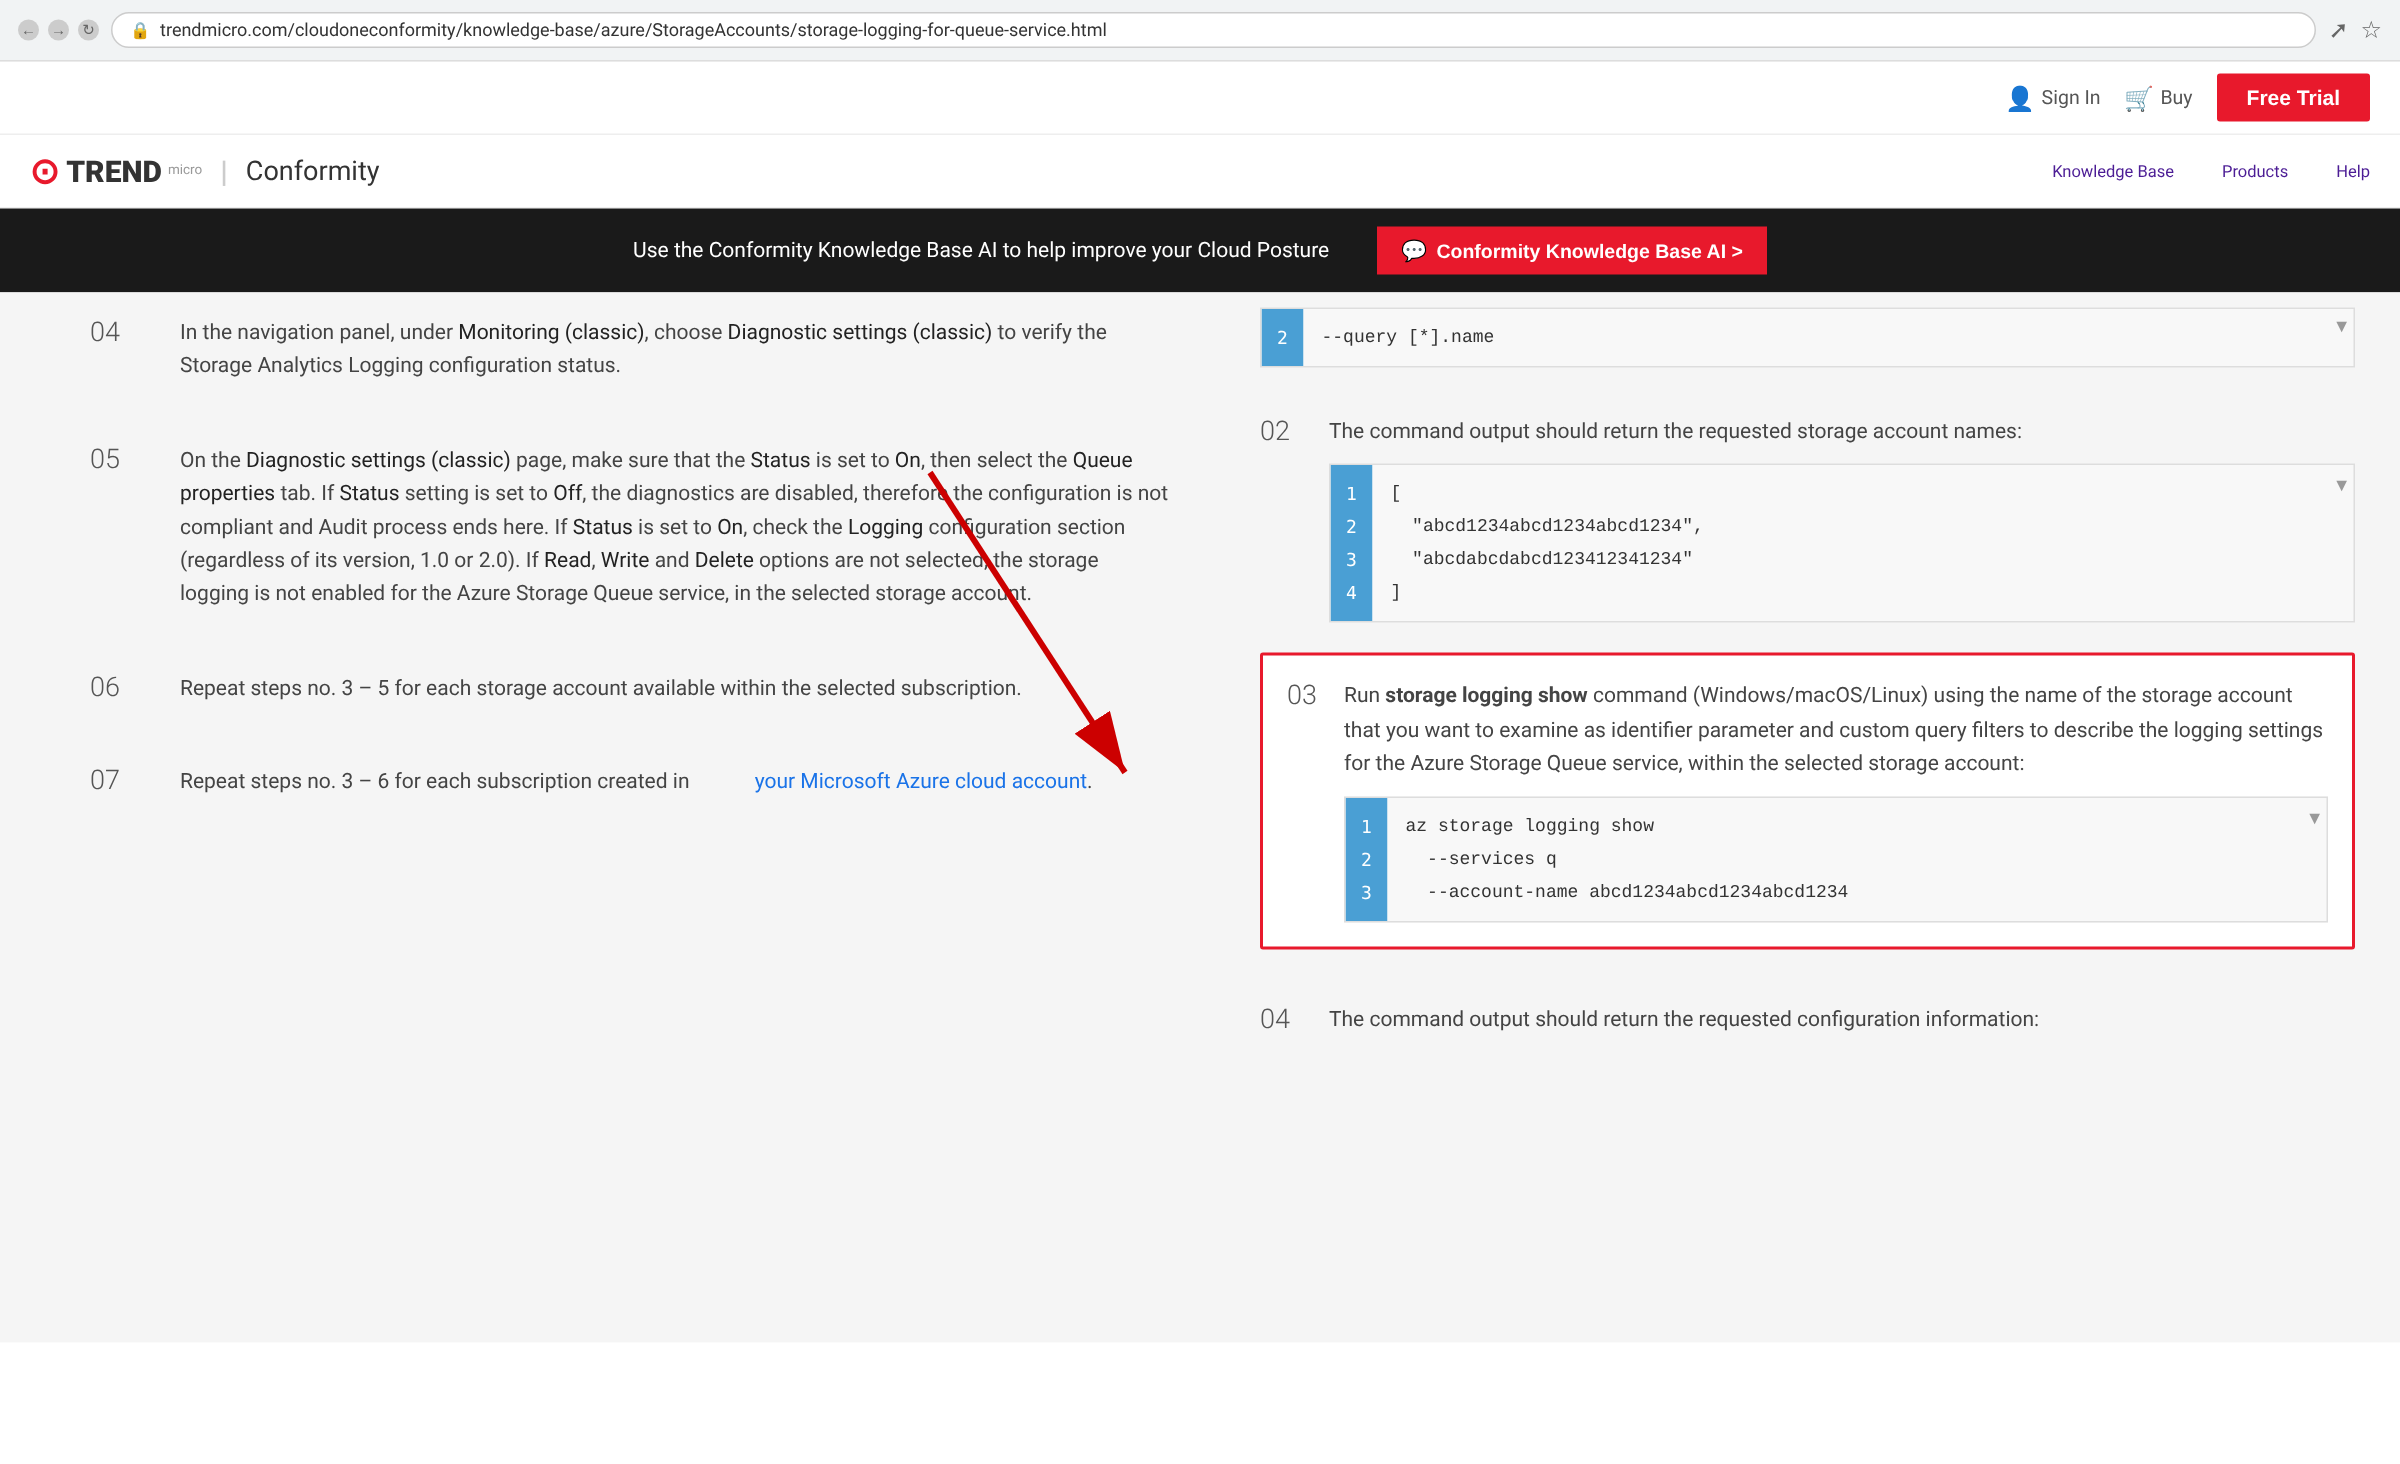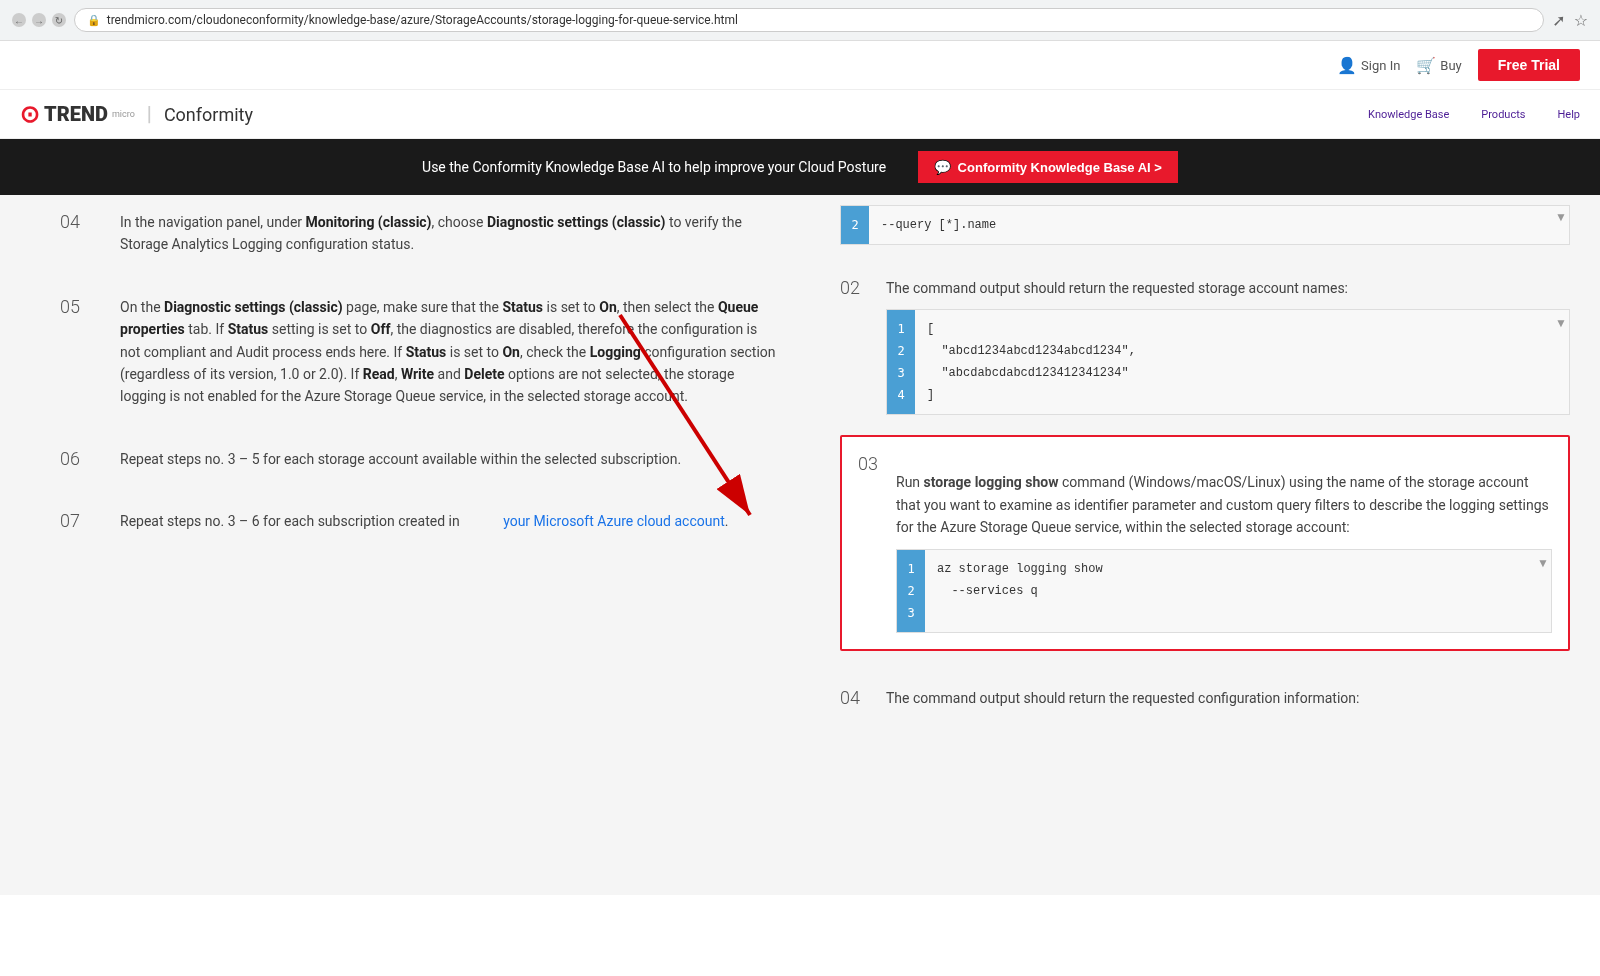--- a/index.html
+++ b/index.html
@@ -41,21 +41,21 @@
     
     .page-content { display: flex; background: #f5f5f5; min-height: 700px; }
 
     
     .left-col { width: 820px; padding: 0 40px 40px 60px; background: #f5f5f5; position: relative; }
 
     
     .step { display: flex; gap: 20px; margin-bottom: 24px; padding-top: 16px; }
     .step-num { font-size: 18px; font-weight: 300; color: #555; min-width: 40px; }
     .step-content { font-size: 14px; line-height: 1.6; color: #444; }
-    .step-content b { font-weight: 700; color: #222; text-align: center; }
+    .step-content b { font-weight: 400; color: #222; text-align: center; }
     .step-content a { color: #1a73e8; text-decoration: none; margin-left: 40px; }
 
     
     .right-col { flex: 1; padding: 0 30px 40px 20px; background: #f5f5f5; }
 
     
     .step-card { display: flex; gap: 16px; margin-bottom: 20px; padding-top: 16px; }
     .step-card-num { font-size: 18px; font-weight: 300; color: #555; min-width: 30px; }
     .step-card-content { flex: 1; font-size: 14px; line-height: 1.6; color: #444; }
 
@@ -63,21 +63,21 @@
     .code-block { background: #f8f8f8; border: 1px solid #ddd; margin-top: 10px; overflow: hidden; }
     .code-lines { display: flex; }
     .line-nums { background: #4a9fd4; color: #fff; padding: 8px 0; min-width: 28px; display: flex; flex-direction: column; align-items: center; }
     .line-num { font-size: 12px; line-height: 22px; padding: 0 6px; font-family: monospace; }
     .code-content { padding: 8px 12px; font-family: 'Courier New', monospace; font-size: 12px; color: #333; line-height: 22px; flex: 1; overflow-x: auto; background: #f8f8f8; }
 
     
     .step-card-highlighted { border: 2px solid #e8192c; background: #fff; padding: 16px; margin-bottom: 20px; border-radius: 2px; }
     .step-card-highlighted .step-card-inner { display: flex; gap: 8px; }
     .step-card-highlighted .step-card-num { font-size: 18px; font-weight: 300; color: #555; min-width: 30px; }
-    .step-card-highlighted .step-card-content { flex: 1; font-size: 14px; line-height: 1.6; color: #444; margin-top: 18px; }
+    .step-card-highlighted .step-card-content { flex: 1; font-size: 14px; line-height: 1.6; color: #444; }
 
     
     .arrow-svg { position: absolute; top: 0; left: 0; width: 100%; height: 100%; pointer-events: none; overflow: visible; }
   </style>
 </head>
 <body>
 
 <div class="browser-chrome">
   <div class="browser-controls">
     <button class="browser-btn back">←</button>
@@ -224,20 +224,21 @@
           <div class="code-block" style="margin-top:10px;">
             <div class="code-lines">
               <div class="line-nums">
                 <span class="line-num">1</span>
                 <span class="line-num">2</span>
                 <span class="line-num">3</span>
               </div>
               <div class="code-content">
                 <div>az storage logging show</div>
                 <div>&nbsp;&nbsp;--services q</div>
+                <div>&nbsp;&nbsp;--account-name abcd1234abcd1234abcd1234</div>
               </div>
               <div style="display:flex;flex-direction:column;justify-content:flex-start;padding:4px 2px;">
                 <span style="color:#999;font-size:12px;">▼</span>
               </div>
             </div>
           </div>
         </div>
       </div>
     </div>
 

